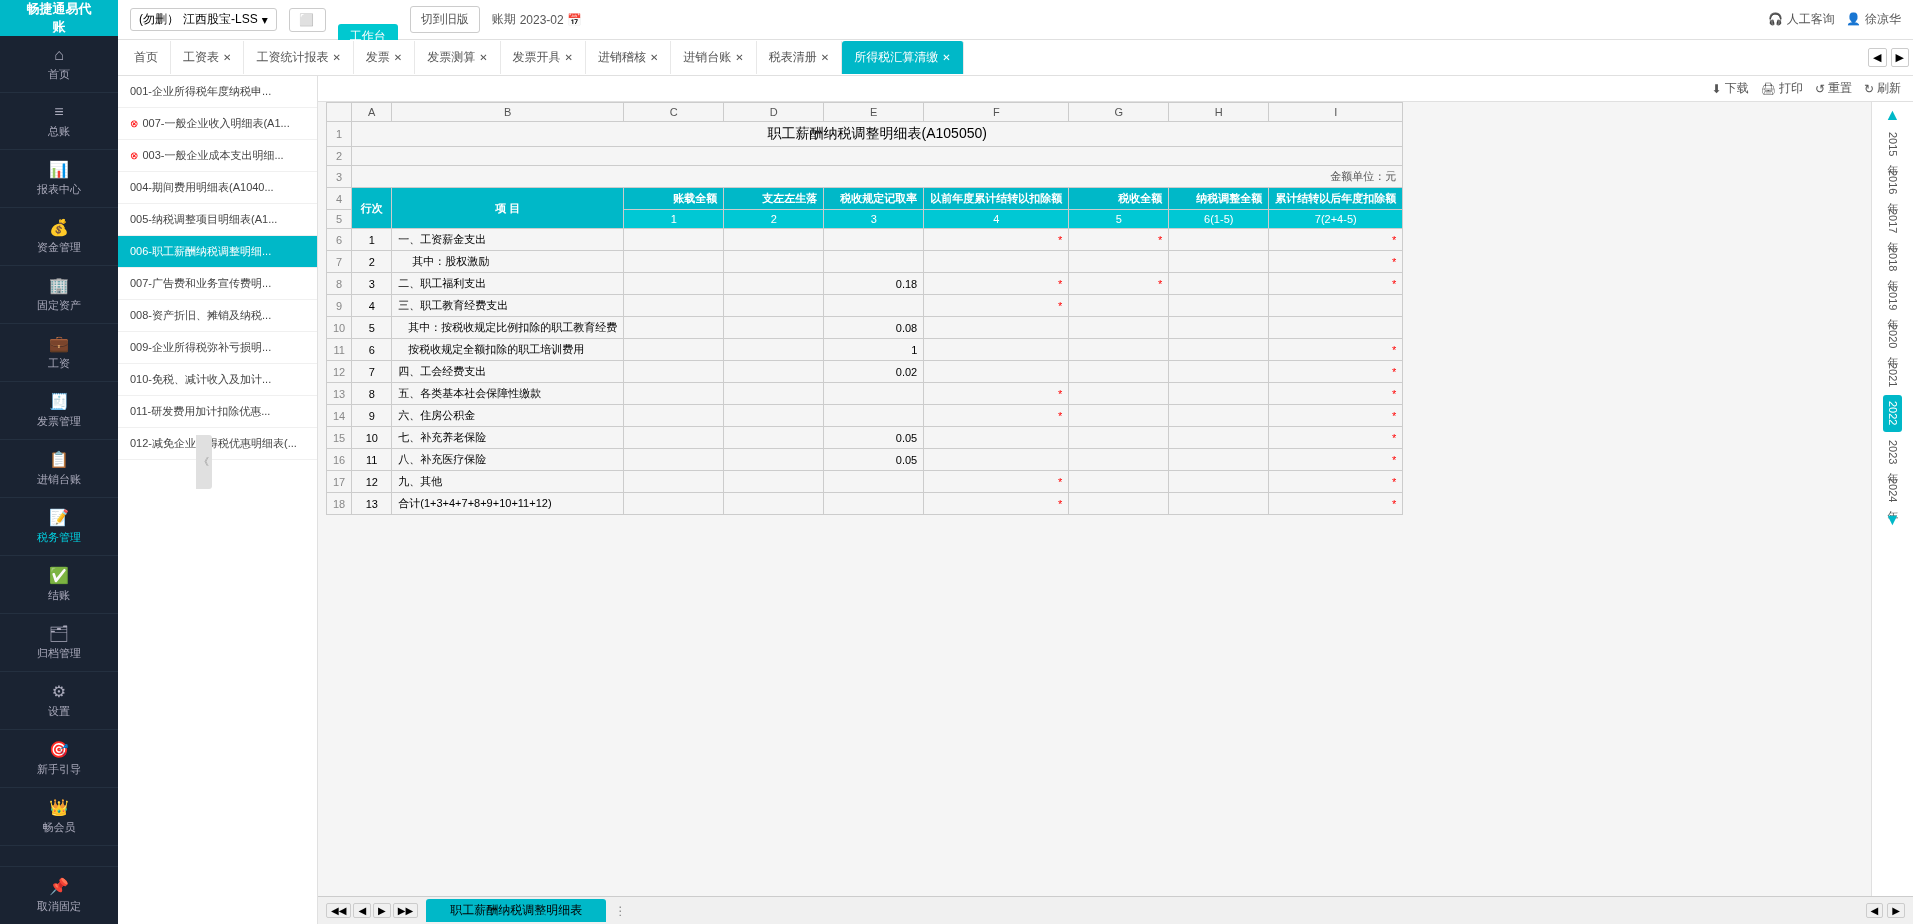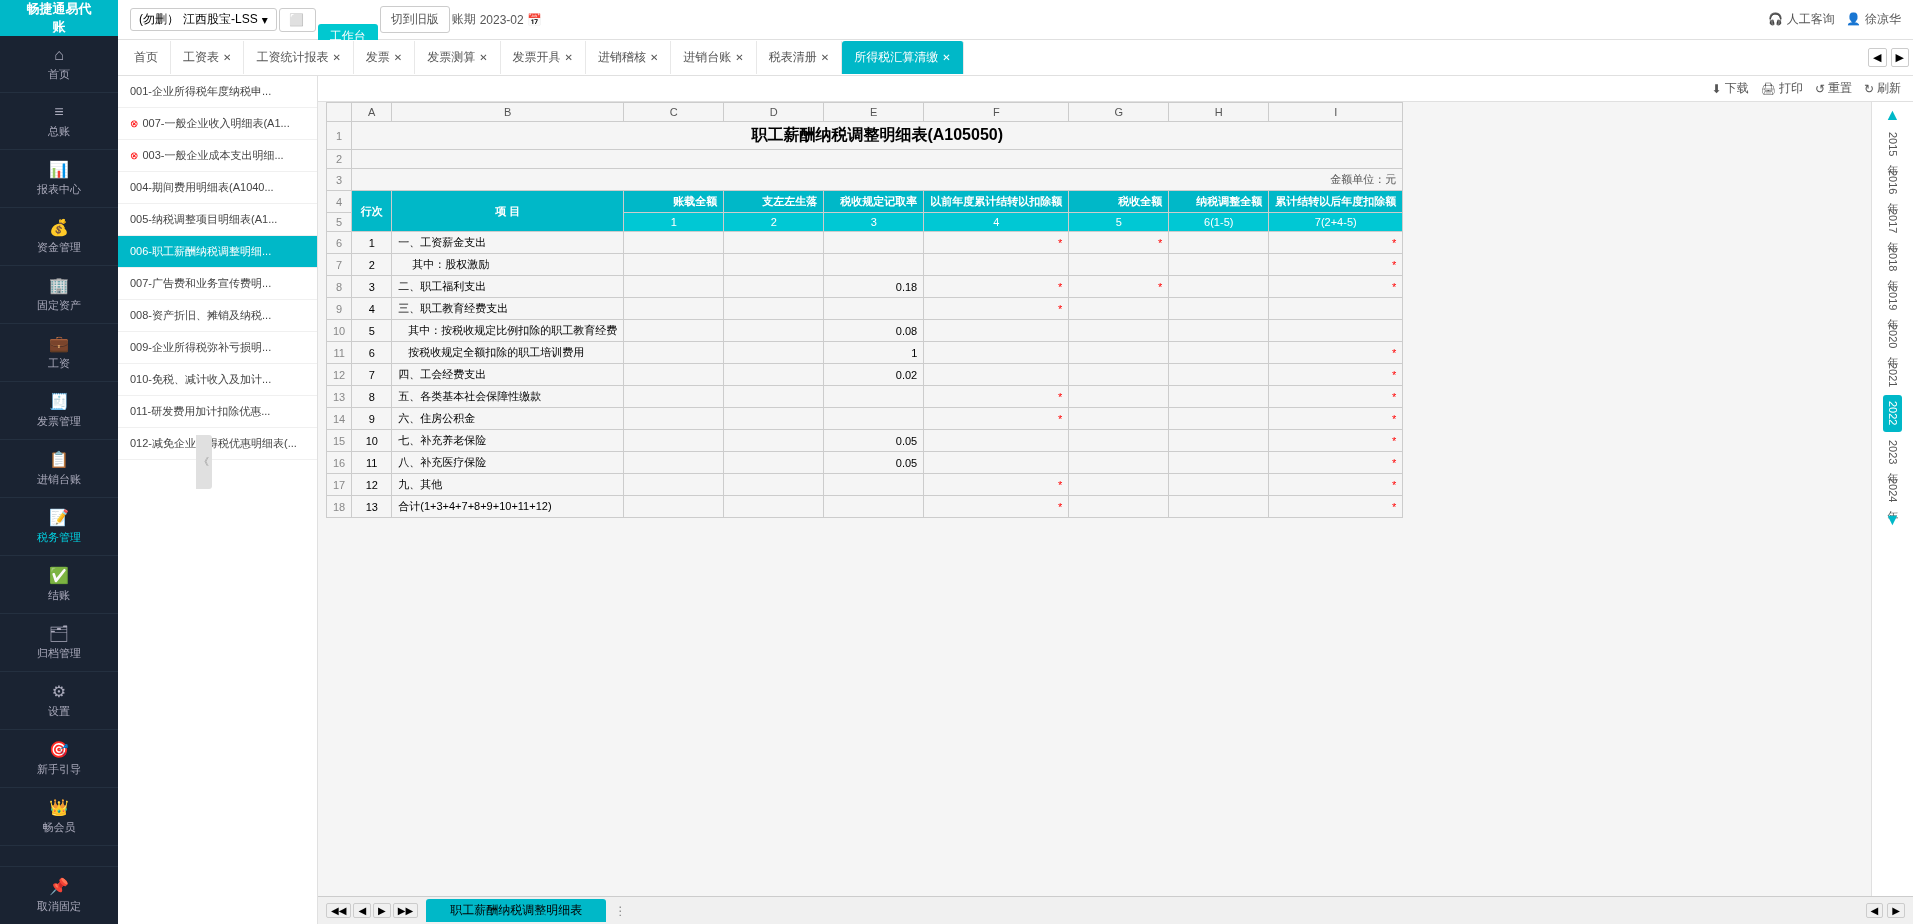--- a/index.html
+++ b/index.html
@@ -11,21 +11,21 @@
     .sidebar-item { display: flex; flex-direction: column; align-items: center; padding: 10px 0; cursor: pointer; color: #aab; font-size: 11px; border-bottom: 1px solid #243040; }
     .sidebar-item.active { color: #00d0e0; }
     .sidebar-icon { font-size: 16px; margin-bottom: 3px; }
     .sidebar-bottom { margin-top: auto; }
     .sidebar-bottom .sidebar-item { border-top: 1px solid #243040; border-bottom: none; }
 
     
     .main { flex: 1; display: flex; flex-direction: column; overflow: hidden; }
 
     
-    .topbar { background: white; height: 40px; display: flex; align-items: center; padding: 0 12px; border-bottom: 1px solid #e0e0e0; gap: 2px; flex-shrink: 0; }
+    .topbar { background: white; height: 40px; display: flex; align-items: center; padding: 0 12px; border-bottom: 1px solid #e0e0e0; gap: 12px; flex-shrink: 0; }
     .topbar-company { display: flex; align-items: center; gap: 4px; border: 1px solid #ccc; border-radius: 3px; padding: 2px 8px; font-size: 12px; cursor: pointer; }
     .topbar-btn { background: #00c8d0; color: white; border: none; border-radius: 3px; padding: 4px 12px; cursor: pointer; font-size: 12px; margin-top: 34px; }
     .topbar-outline-btn { background: white; color: #555; border: 1px solid #ccc; border-radius: 3px; padding: 4px 10px; cursor: pointer; font-size: 12px; }
     .topbar-period { display: flex; align-items: center; gap: 4px; font-size: 12px; color: #555; }
     .topbar-right { margin-left: auto; display: flex; align-items: center; gap: 12px; font-size: 12px; color: #555; }
     .topbar-icon-btn { cursor: pointer; color: #555; }
 
     
     .tabs-bar { background: white; display: flex; align-items: center; border-bottom: 1px solid #e0e0e0; flex-shrink: 0; padding: 0 4px; height: 36px; }
     .tab { padding: 8px 12px; font-size: 12px; cursor: pointer; color: #555; border-right: 1px solid #e8e8e8; white-space: nowrap; display: flex; align-items: center; gap: 4px; }
@@ -62,21 +62,21 @@
     .year-btn.active { background: #00b8c8; color: white; }
     .year-arrow { font-size: 16px; cursor: pointer; color: #00b8c8; }
 
     
     .spread-table { border-collapse: collapse; font-size: 11px; min-width: 900px; }
     .spread-table th, .spread-table td { border: 1px solid #ccc; padding: 3px 6px; white-space: nowrap; }
     .spread-table .row-num { background: #f5f5f5; text-align: center; width: 24px; color: #888; }
     .spread-table .col-header { background: #f5f5f5; text-align: center; font-weight: normal; color: #555; width: 24px; }
     .spread-table .header-cyan { background: #00b8c8; color: white; text-align: center; font-weight: bold; }
     .spread-table .header-cyan-sub { background: #00c8d4; color: white; text-align: center; }
-    .spread-table .title-row { text-align: center; font-size: 16px; font-weight: bold; }
+    .spread-table .title-row { text-align: center; font-size: 14px; font-weight: normal; }
     .spread-table .unit-row { text-align: right; font-size: 11px; color: #555; }
     .spread-table td.asterisk { color: red; text-align: right; }
     .spread-table .item-col { min-width: 200px; }
     .spread-table .num-col { width: 100px; text-align: right; }
     .spread-table .seq-col { width: 40px; text-align: center; margin-left: 28px; }
 
     
     .bottom-bar { background: #f0f0f0; border-top: 1px solid #ccc; height: 28px; display: flex; align-items: center; padding: 0 8px; flex-shrink: 0; }
     .sheet-tab { background: #00b8c8; color: #000000; padding: 3px 24px; border-radius: 3px 3px 0 0; font-size: 12px; cursor: pointer; }
     .sheet-nav { display: flex; gap: 2px; margin-right: 8px; }

